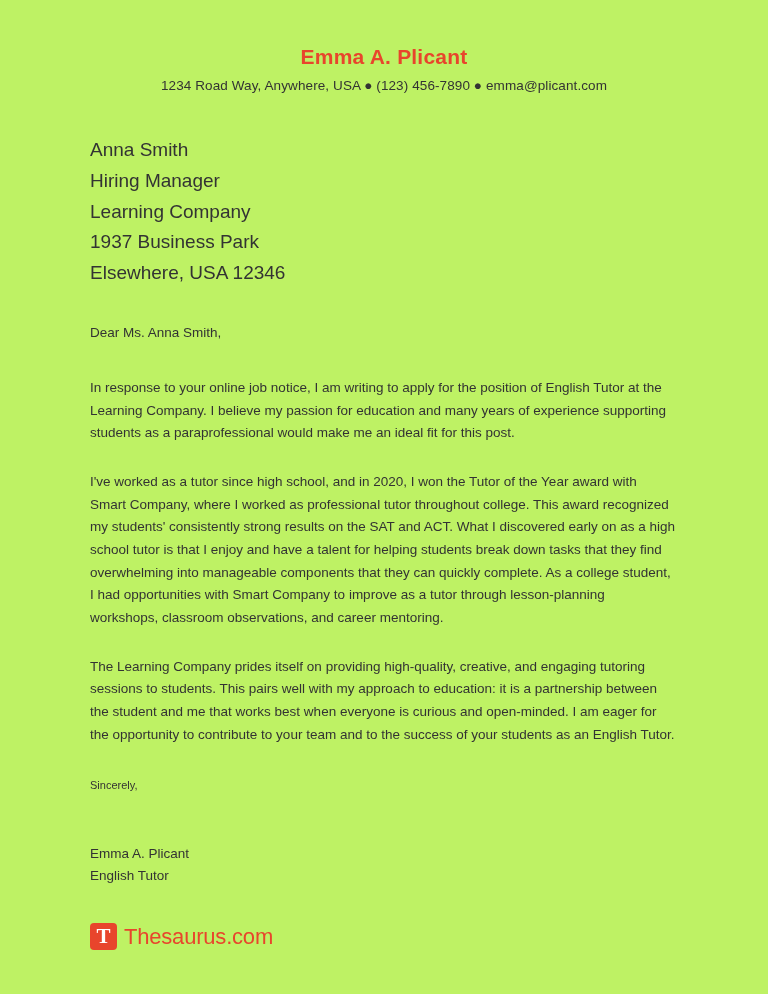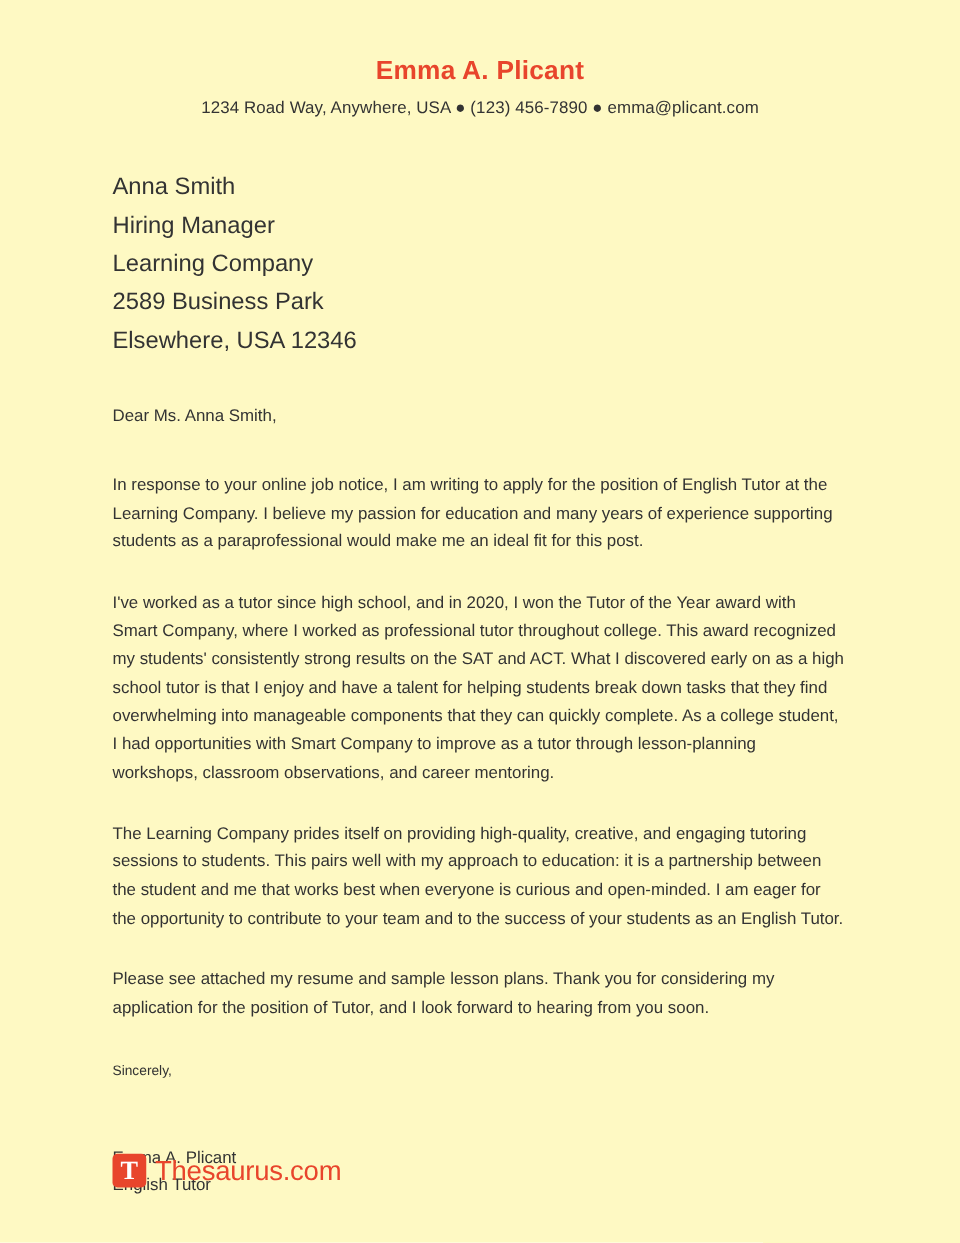--- a/index.html
+++ b/index.html
@@ -14,21 +14,21 @@
     color: #222222;
     position: relative;
     overflow: hidden;
   }
   .page {
     width: 768px;
     height: 994px;
     box-sizing: border-box;
     padding: 0;
     position: relative;
-    background: #fef9c3;
+    background: #bef264;
   }
   .letterhead {
     padding-top: 44px;
     text-align: center;
   }
   .sender-name {
     color: #e8452c;
     font-size: 21px;
     font-weight: bold;
     letter-spacing: 0.2px;
@@ -130,30 +130,29 @@
     <div class="contact-line">1234 Road Way, Anywhere, USA ● (123) 456-7890 ● emma@plicant.com</div>
   </div>
 
   <div class="body-wrap">
 
 
     <div class="recipient">
       <div>Anna Smith</div>
       <div>Hiring Manager</div>
       <div>Learning Company</div>
-      <div>2589 Business Park</div>
+      <div>1937 Business Park</div>
       <div>Elsewhere, USA 12346</div>
     </div>
 
     <div class="salutation">Dear Ms. Anna Smith,</div>
 
     <div class="para first">In response to your online job notice, I am writing to apply for the position of English Tutor at the Learning Company. I believe my passion for education and many years of experience supporting students as a paraprofessional would make me an ideal fit for this post.</div>
     <div class="para">I've worked as a tutor since high school, and in 2020, I won the Tutor of the Year award with Smart Company, where I worked as professional tutor throughout college. This award recognized my students' consistently strong results on the SAT and ACT. What I discovered early on as a high school tutor is that I enjoy and have a talent for helping students break down tasks that they find overwhelming into manageable components that they can quickly complete. As a college student, I had opportunities with Smart Company to improve as a tutor through lesson-planning workshops, classroom observations, and career mentoring.</div>
     <div class="para">The Learning Company prides itself on providing high-quality, creative, and engaging tutoring sessions to students. This pairs well with my approach to education: it is a partnership between the student and me that works best when everyone is curious and open-minded. I am eager for the opportunity to contribute to your team and to the success of your students as an English Tutor.</div>
-    <div class="para">Please see attached my resume and sample lesson plans. Thank you for considering my application for the position of Tutor, and I look forward to hearing from you soon.</div>
 
     <div class="closing">Sincerely,</div>
 
     <div class="signature">
       <div>Emma A. Plicant</div>
       <div>English Tutor</div>
     </div>
 
   </div>
 

